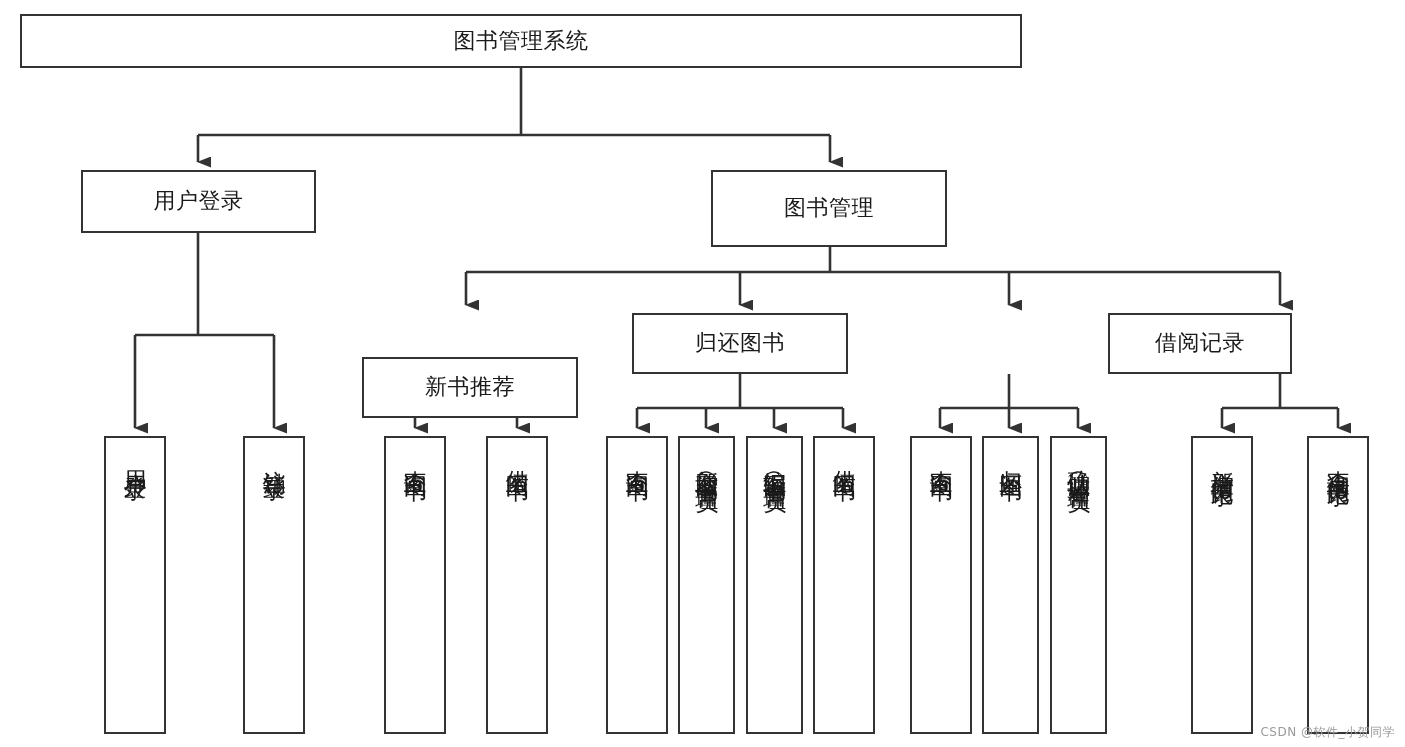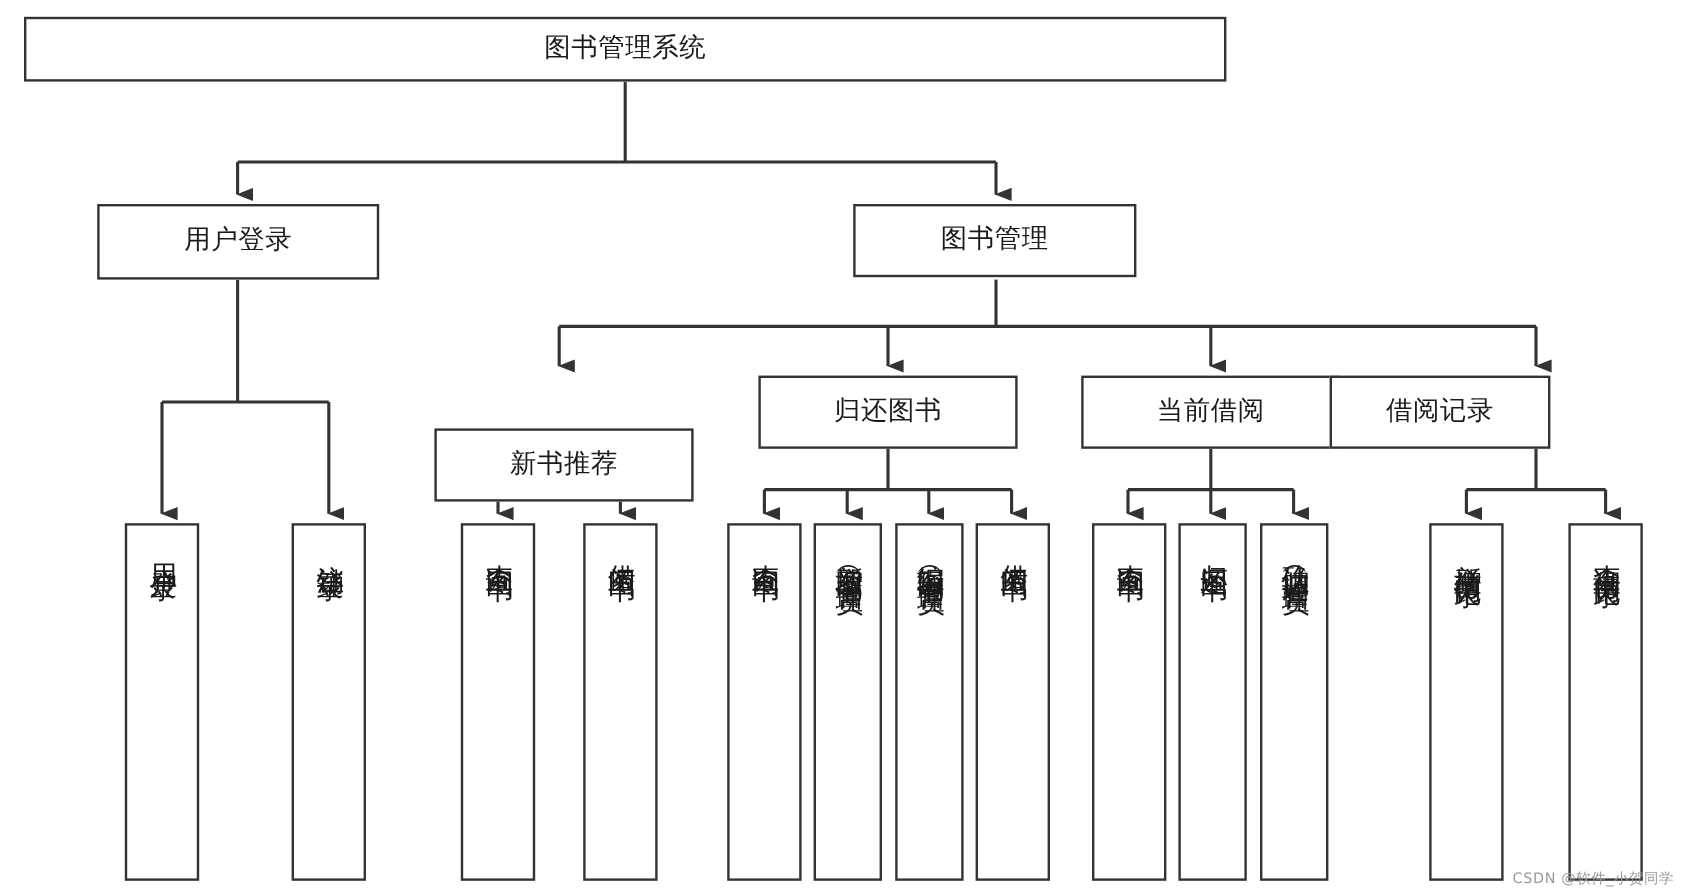--- a/index.html
+++ b/index.html
@@ -133,33 +133,30 @@
     </g>
   </svg>
 
   <div class="node root horiz" style="left:20px; top:14px; width:1002px; height:54px;">
     <span class="label">图书管理系统</span>
   </div>
 
   <div class="node horiz" style="left:81px; top:170px; width:235px; height:63px;">
     <span class="label">用户登录</span>
   </div>
-  <div class="node horiz" style="left:711px; top:170px; width:236px; height:61px;">
+  <div class="node horiz" style="left:711px; top:170px; width:236px; height:77px;">
     <span class="label">图书管理</span>
   </div>
 
   <div class="node horiz" style="left:362px; top:313px; width:216px; height:61px;margin-top:44px;">
     <span class="label">新书推荐</span>
   </div>
   <div class="node horiz" style="left:632px; top:313px; width:216px; height:61px;">
     <span class="label">归还图书</span>
   </div>
-  <div class="node horiz" style="left:901px; top:313px; width:216px; height:61px;">
-    <span class="label">当前借阅</span>
-  </div>
   <div class="node horiz" style="left:1108px; top:313px; width:184px; height:61px;">
     <span class="label">借阅记录</span>
   </div>
 
   <div class="node vert" style="left:104px; top:436px; width:62px; height:298px;">
     <span class="label">用户登录</span>
   </div>
   <div class="node vert" style="left:243px; top:436px; width:62px; height:298px;">
     <span class="label">注销登录</span>
   </div>

